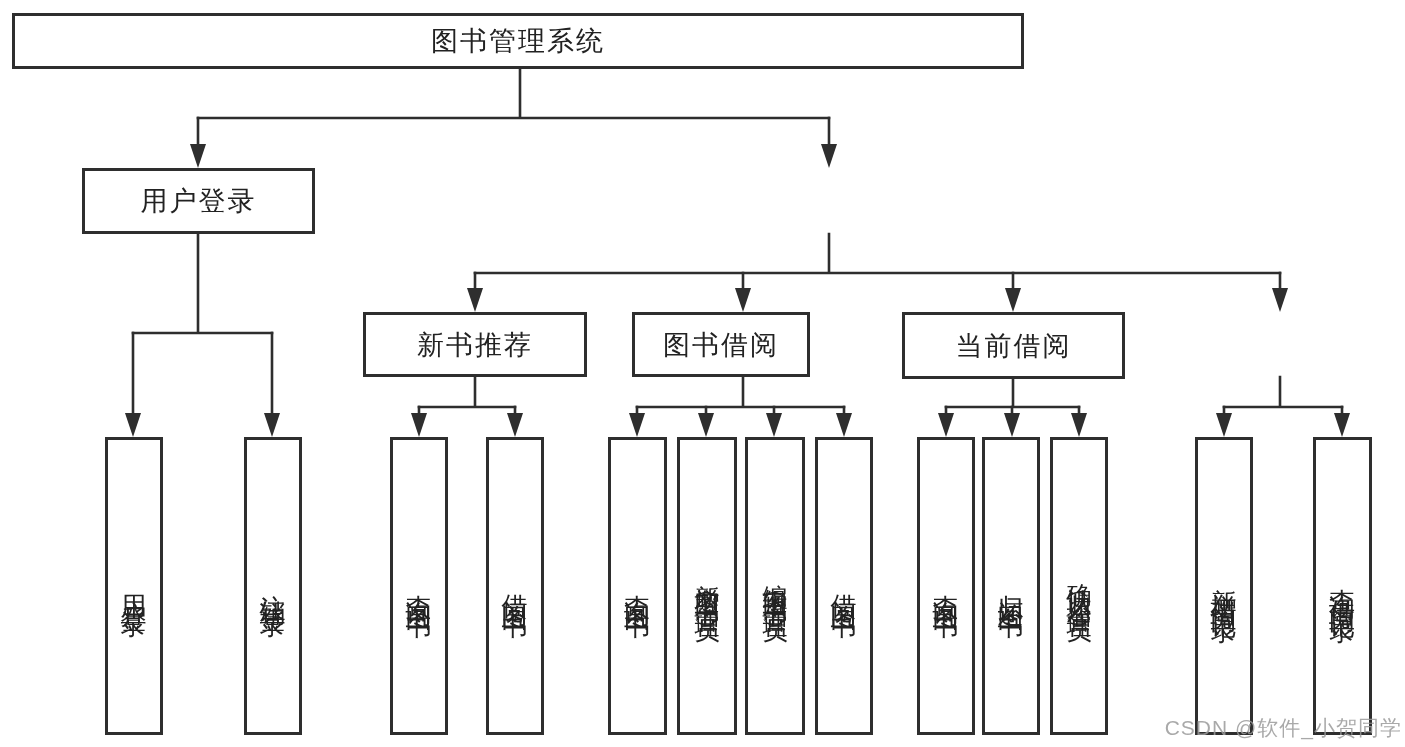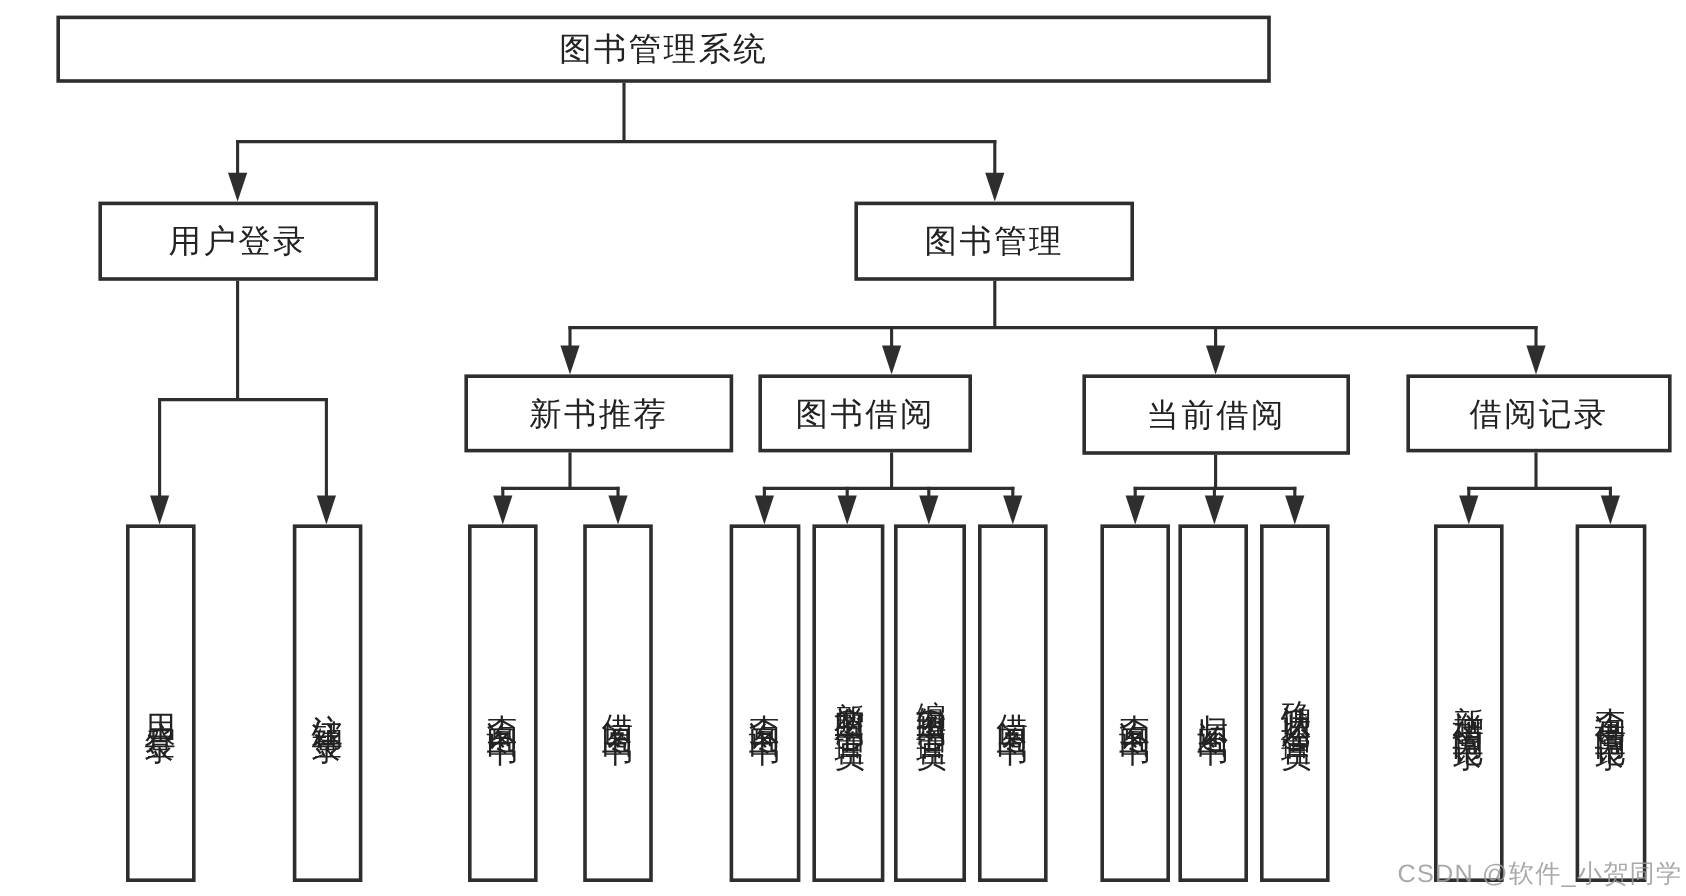--- a/index.html
+++ b/index.html
@@ -84,42 +84,36 @@
       <line x1="1012" y1="407" x2="1012" y2="419" stroke="#2e2e2e" stroke-width="2.6" stroke-linecap="square"></line>
       <polygon points="1004,413 1020,413 1012,437" fill="#2e2e2e"></polygon>
       <line x1="1079" y1="407" x2="1079" y2="419" stroke="#2e2e2e" stroke-width="2.6" stroke-linecap="square"></line>
       <polygon points="1071,413 1087,413 1079,437" fill="#2e2e2e"></polygon>
       <line x1="1224" y1="407" x2="1224" y2="419" stroke="#2e2e2e" stroke-width="2.6" stroke-linecap="square"></line>
       <polygon points="1216,413 1232,413 1224,437" fill="#2e2e2e"></polygon>
       <line x1="1342" y1="407" x2="1342" y2="419" stroke="#2e2e2e" stroke-width="2.6" stroke-linecap="square"></line>
       <polygon points="1334,413 1350,413 1342,437" fill="#2e2e2e"></polygon>
     </svg>
 
-  <div class="node h" style="left:12px; top:13px; width:1012px; height:56px;margin-left:35px;">
+  <div class="node h" style="left:12px; top:13px; width:1012px; height:56px;">
     <span>图书管理系统</span>
   </div>
 
   <div class="node h" style="left:82px; top:168px; width:233px; height:66px;">
     <span>用户登录</span>
   </div>
-  <div class="node h" style="left:712px; top:168px; width:233px; height:66px;">
-    <span>图书管理</span>
-  </div>
 
-  <div class="node h" style="left:363px; top:312px; width:224px; height:65px;margin-left:24px;">
+  <div class="node h" style="left:363px; top:312px; width:224px; height:65px;">
     <span>新书推荐</span>
   </div>
   <div class="node h" style="left:632px; top:312px; width:178px; height:65px;">
     <span>图书借阅</span>
   </div>
   <div class="node h" style="left:902px; top:312px; width:223px; height:67px;">
     <span>当前借阅</span>
-  </div>
-  <div class="node h" style="left:1172px; top:312px; width:221px; height:65px;">
-    <span>借阅记录</span>
   </div>
 
   <div class="node v" style="left:105px; top:437px; width:58px; height:298px;">
     <span>用户登录</span>
   </div>
   <div class="node v" style="left:244px; top:437px; width:58px; height:298px;">
     <span>注销登录</span>
   </div>
 
   <div class="node v" style="left:390px; top:437px; width:58px; height:298px;">

